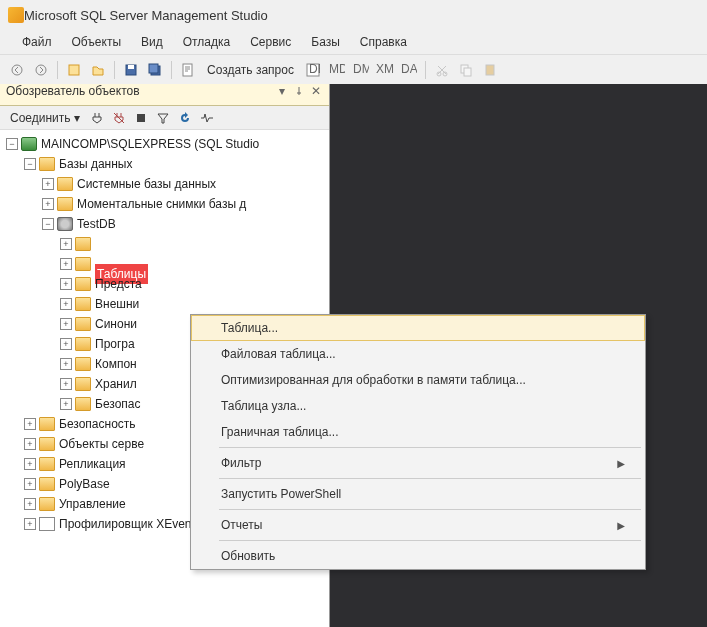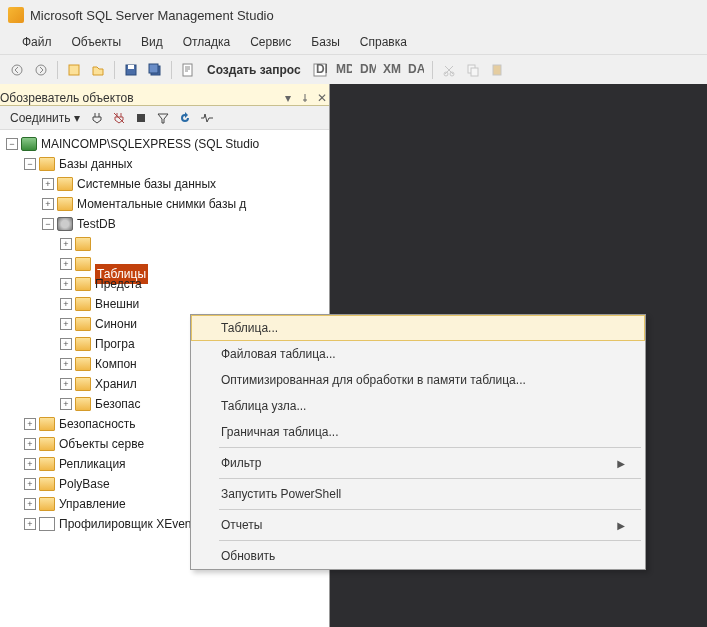--- a/index.html
+++ b/index.html
@@ -1,45 +1,45 @@
 <!DOCTYPE html>
 <html><head>
 <meta charset="utf-8">
 <style>
 * { margin: 0; padding: 0; box-sizing: border-box; font-family: "Segoe UI", Tahoma, sans-serif; font-size: 12px; }
 body { background: #2d2d30; width: 707px; height: 627px; overflow: hidden; position: relative; }
-.title-bar { background: #f0f0f0; height: 30px; display: flex; align-items: center; padding: 0 8px; gap: 6px; }
+.title-bar { background: #f0f0f0; height: 30px; display: flex; align-items: center; padding: 0 8px; }
 .title-bar .app-icon { width: 16px; height: 16px; background: linear-gradient(135deg, #f7b733, #e8941a); border-radius: 2px; position: relative; }
 .title-bar .title-text { font-size: 13px; color: #333; }
 .menu-bar { background: #f0f0f0; height: 24px; display: flex; align-items: center; padding: 0 12px; }
 .menu-item { padding: 4px 10px; cursor: pointer; color: #333; }
-.toolbar { background: #f0f0f0; height: 30px; display: flex; align-items: center; padding: 0 6px; gap: 2px; border-top: 1px solid #ddd; font-weight: bold; }
+.toolbar { background: #f0f0f0; height: 30px; display: flex; align-items: center; padding: 0 6px; gap: 2px; border-top: 1px solid #ddd; }
 .tool-btn { width: 22px; height: 22px; display: flex; align-items: center; justify-content: center; cursor: pointer; border-radius: 2px; }
 .tool-sep { width: 1px; height: 18px; background: #ccc; margin: 0 3px; }
 .tool-label { padding: 0 6px; color: #333; cursor: pointer; }
 .workspace { display: flex; height: calc(627px - 84px); }
 .object-explorer { width: 330px; background: #fff; border-right: 1px solid #999; display: flex; flex-direction: column; }
-.panel-header { background: #fff8dc; border-bottom: 1px solid #c9c08f; height: 22px; display: flex; align-items: flex-end; padding: 0 0; justify-content: space-between; }
+.panel-header { background: #fff8dc; border-bottom: 1px solid #c9c08f; height: 22px; display: flex; align-items: flex-start; padding: 0 6px; justify-content: space-between; }
 .panel-header .title { color: #333; font-weight: normal; }
 .panel-header .ctrls { display: flex; gap: 3px; }
 .panel-header .ctrl { width: 14px; height: 14px; cursor: pointer; display: flex; align-items: center; justify-content: center; color: #666; }
 .panel-toolbar { background: #f0f0f0; height: 24px; display: flex; align-items: center; padding: 0 6px; gap: 4px; border-bottom: 1px solid #ddd; }
 .panel-toolbar .connect { color: #333; padding: 2px 4px; cursor: pointer; }
 .panel-toolbar .ticon { width: 18px; height: 18px; display: flex; align-items: center; justify-content: center; cursor: pointer; }
 .tree { flex: 1; overflow: hidden; padding: 4px 2px; }
 .tree-row { display: flex; align-items: center; height: 20px; white-space: nowrap; cursor: default; }
 .expander { width: 12px; height: 12px; border: 1px solid #888; display: flex; align-items: center; justify-content: center; font-size: 9px; line-height: 1; margin-right: 3px; background: #fff; cursor: pointer; color: #555; }
 .spacer { display: inline-block; }
 .node-icon { width: 16px; height: 14px; margin-right: 4px; flex-shrink: 0; }
 .folder-icon { background: linear-gradient(#fce199, #f0b84a); border: 1px solid #d59b2a; border-radius: 1px; }
 .db-icon { background: radial-gradient(circle, #ccc 40%, #777); border-radius: 2px; border: 1px solid #666; }
 .server-icon { background: linear-gradient(#8ac98a, #3a8c3a); border-radius: 2px; border: 1px solid #2a6c2a; }
 .xe-icon { background: #fff; border: 1px solid #888; position: relative; }
 .node-label { color: #222; }
-.node-label.selected { background: #c2410c; color: #fff; padding: 3px 2px; margin-top: 20px; }
+.node-label.selected { background: #ef4444; color: #fff; padding: 3px 2px; margin-top: 20px; }
 .context-menu { position: absolute; left: 190px; top: 314px; width: 456px; background: #f3f3f3; border: 1px solid #999; box-shadow: 3px 3px 5px rgba(0,0,0,0.2); z-index: 100; }
 .ctx-item { height: 26px; display: flex; align-items: center; padding: 0 20px 0 30px; cursor: pointer; color: #333; position: relative; justify-content: space-between; }
 .ctx-item.highlighted { background: #fcf3d9; border: 1px solid #e5c365; padding: 0 7px 0 29px; text-align: right; }
 .ctx-sep { height: 1px; background: #ccc; margin: 2px 4px 2px 28px; }
 .ctx-arrow { color: #555; font-size: 10px; }
 svg { display: block; }
 </style>
 </head>
 <body>
 

